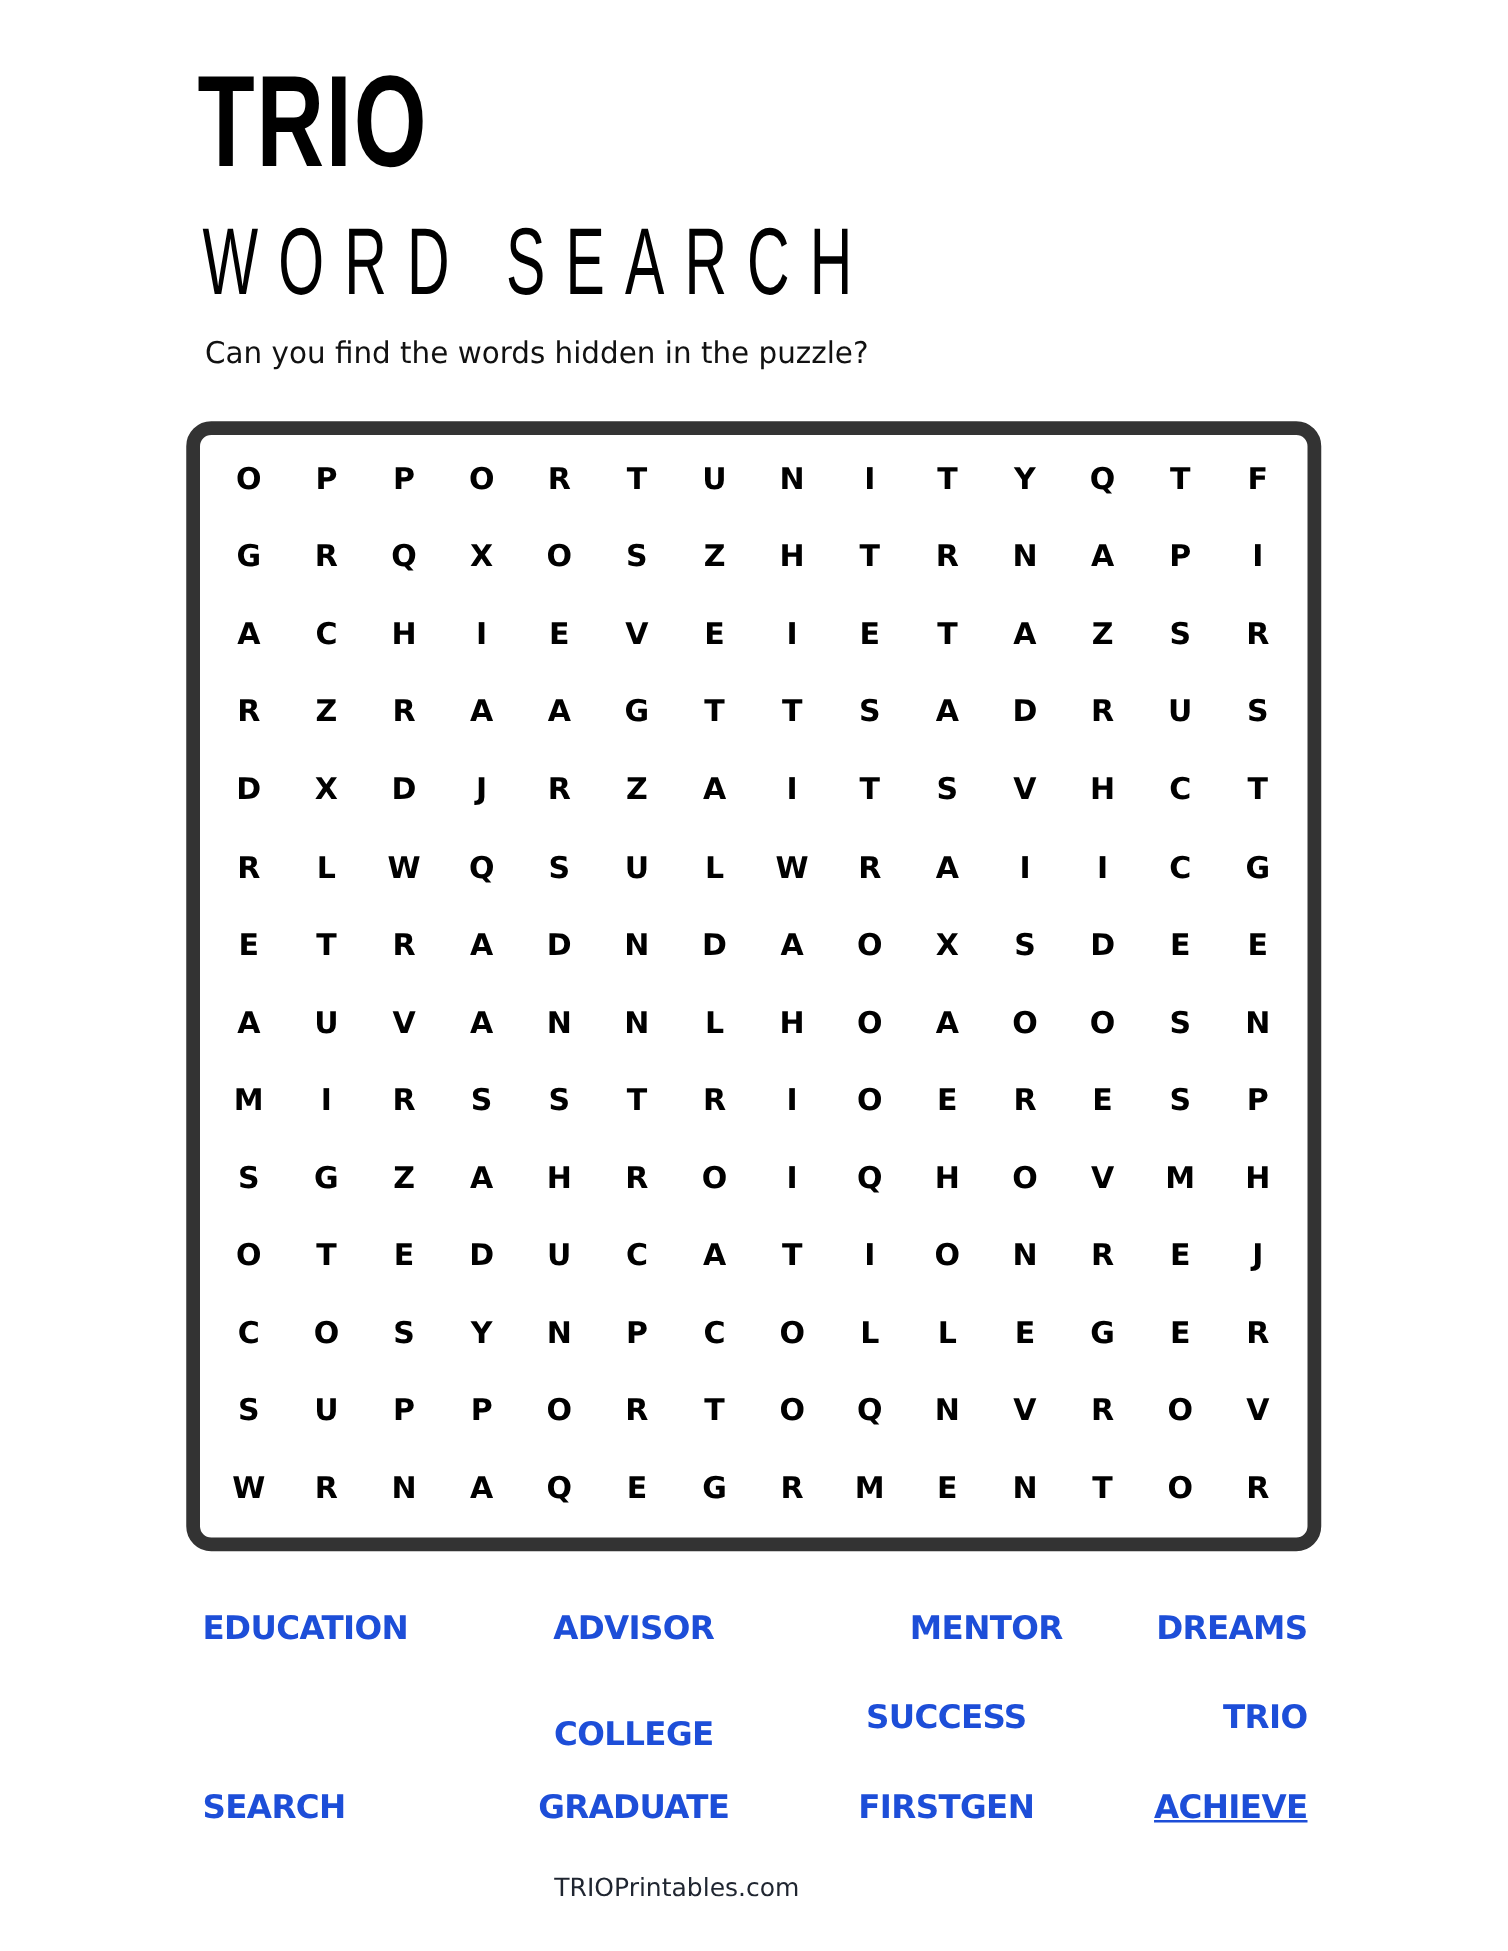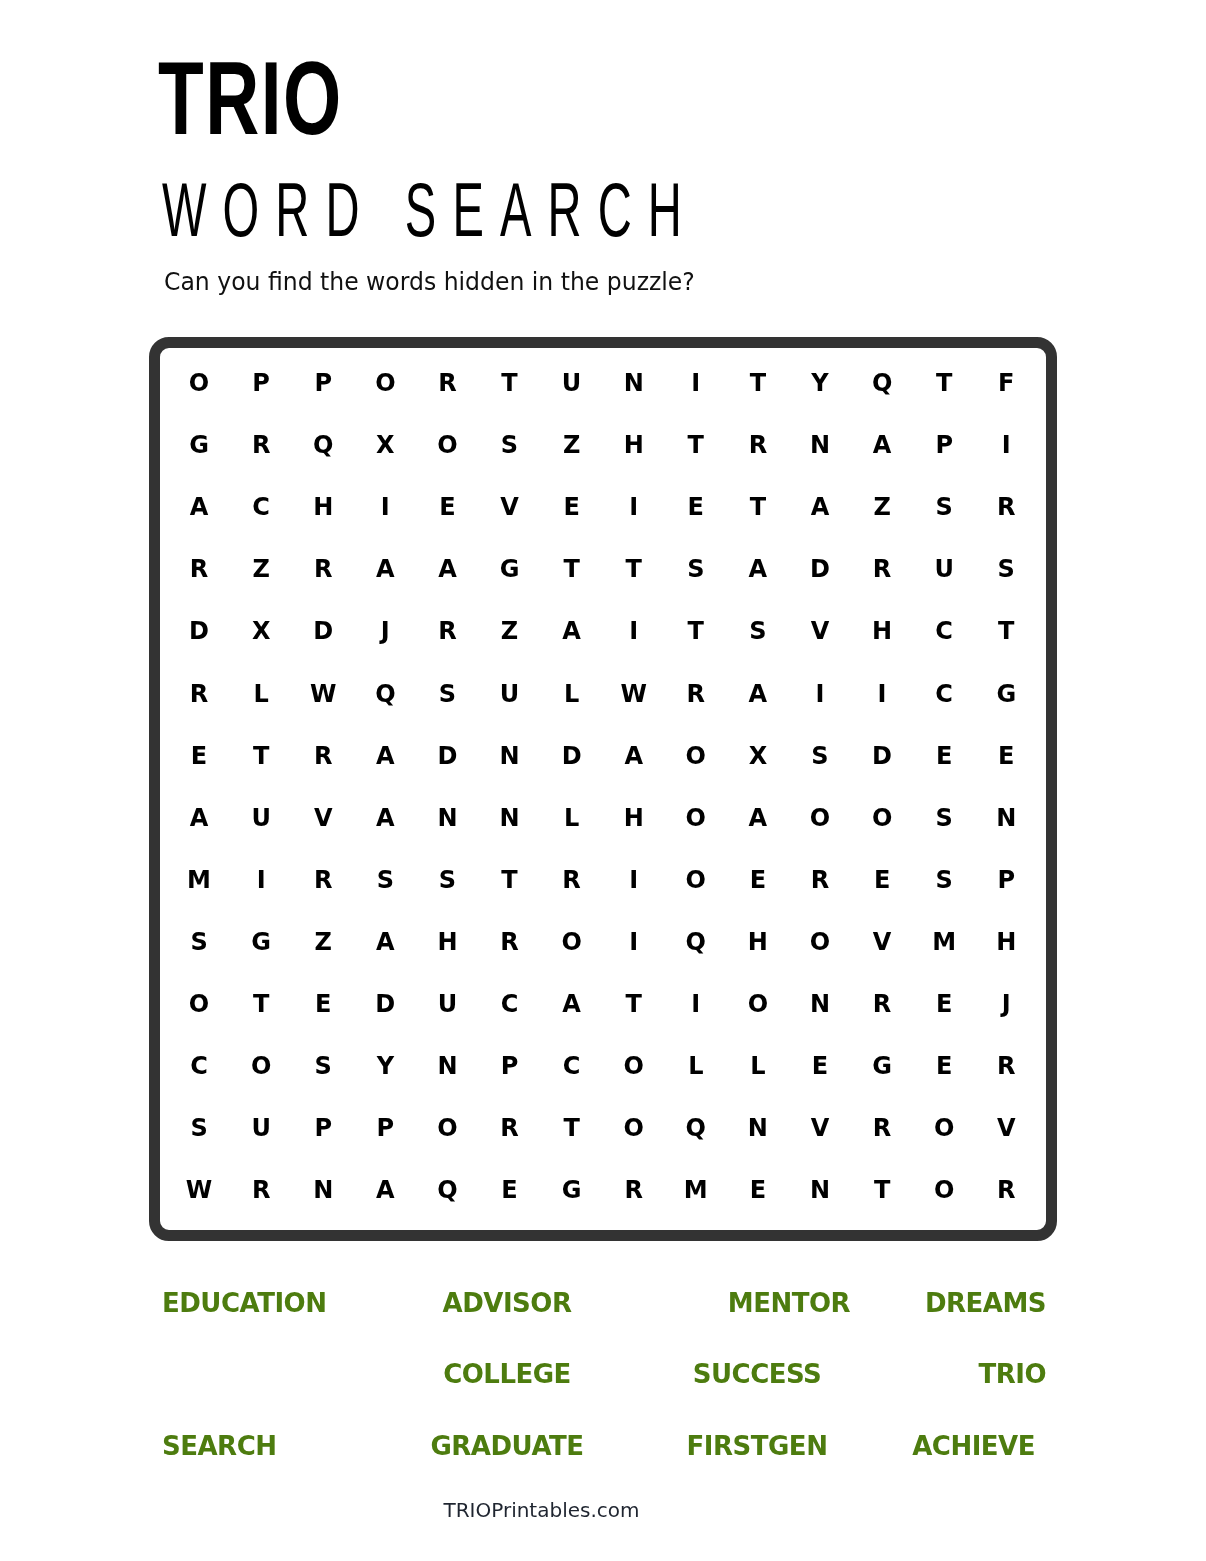--- a/index.html
+++ b/index.html
@@ -88,21 +88,21 @@
       width: 884px;
       height: 190px;
     }
     .word {
       position: absolute;
       font-family: "DejaVu Sans", sans-serif;
       font-weight: 700;
       font-size: 26px;
       line-height: 40px;
       letter-spacing: -0.5px;
-      color: #4d7c0f;
+      color: #1d4ed8;
       white-space: nowrap;
     }
     .footer {
       position: absolute;
       left: 0;
       width: 1083px;
       top: 1498px;
       text-align: center;
       font-family: "DejaVu Sans", sans-serif;
       font-size: 20px;
@@ -314,22 +314,22 @@
     <div class="cell">T</div>
     <div class="cell">O</div>
     <div class="cell">R</div>
   </div>
 
 <div class="words" id="words">
     <div class="word" style="top: 0px; left: 0px;">EDUCATION</div>
     <div class="word" style="top: 0px; left: 345px; transform: translateX(-50%); text-align: right;">ADVISOR</div>
     <div class="word" style="top: 0px; left: 595px; transform: translateX(-50%); margin-left: 32px;">MENTOR</div>
     <div class="word" style="top: 0px; right: 0px;">DREAMS</div>
-    <div class="word" style="top: 71px; left: 345px; transform: translateX(-50%); text-align: right;">COLLEGE</div>
+    <div class="word" style="top: 85px; left: 345px; transform: translateX(-50%); text-align: right;">COLLEGE</div>
     <div class="word" style="top: 71px; left: 595px; transform: translateX(-50%);">SUCCESS</div>
     <div class="word" style="top: 71px; right: 0px;">TRIO</div>
     <div class="word" style="top: 143px; left: 0px;">SEARCH</div>
     <div class="word" style="top: 143px; left: 345px; transform: translateX(-50%);">GRADUATE</div>
     <div class="word" style="top: 143px; left: 595px; transform: translateX(-50%);">FIRSTGEN</div>
-    <div class="word" style="top: 143px; right: 11px;">ACHIEVE</div>
+    <div class="word" style="top: 143px; right: 0px; text-decoration: underline;">ACHIEVE</div>
   </div>
 
 <div class="footer">TRIOPrintables.com</div>
 
 </body></html>

